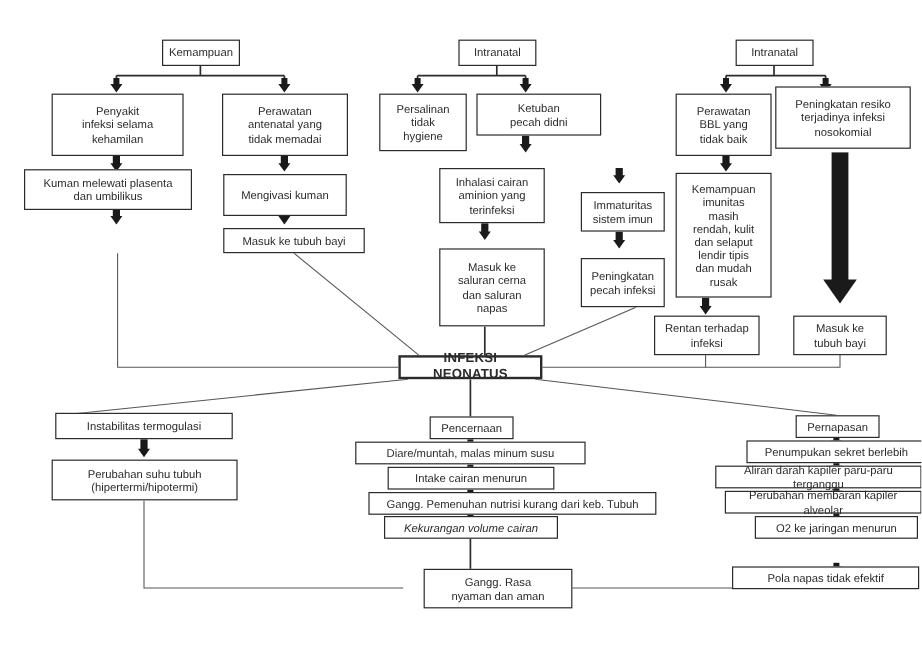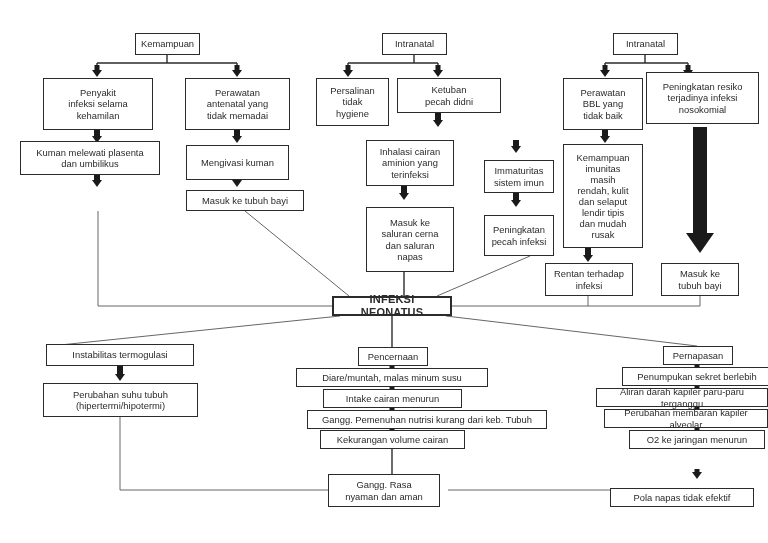--- a/index.html
+++ b/index.html
@@ -312,24 +312,24 @@
   <div class="node center" style="left:332px;top:296px;width:120px;height:20px;">INFEKSI NEONATUS</div>
 
   <div class="node" style="left:46px;top:344px;width:148px;height:22px;">Instabilitas termogulasi</div>
   <div class="node" style="left:43px;top:383px;width:155px;height:34px;">Perubahan suhu tubuh
 (hipertermi/hipotermi)</div>
 
   <div class="node" style="left:358px;top:347px;width:70px;height:19px;">Pencernaan</div>
   <div class="node" style="left:296px;top:368px;width:192px;height:19px;">Diare/muntah, malas minum susu</div>
   <div class="node" style="left:323px;top:389px;width:139px;height:19px;">Intake cairan menurun</div>
   <div class="node" style="left:272px;top:410px;width:240px;height:19px;margin-left:35px;">Gangg. Pemenuhan nutrisi kurang dari keb. Tubuh</div>
-  <div class="node" style="left:320px;top:430px;width:145px;height:19px;">Kekurangan volume cairan</div>
-  <div class="node" style="left:328px;top:474px;width:112px;height:33px;">Gangg. Rasa
+  <div class="node" style="left:320px;top:430px;width:145px;height:19px;font-style:italic;">Kekurangan volume cairan</div>
+  <div class="node" style="left:353px;top:474px;width:124px;height:33px;">Gangg. Rasa
 nyaman dan aman</div>
 
   <div class="node" style="left:663px;top:346px;width:70px;height:19px;">Pernapasan</div>
   <div class="node" style="left:622px;top:367px;width:150px;height:19px;">Penumpukan sekret berlebih</div>
   <div class="node" style="left:596px;top:388px;width:172px;height:19px;">Aliran darah kapiler paru-paru terganggu</div>
   <div class="node" style="left:604px;top:409px;width:164px;height:19px;">Perubahan membaran kapiler alveolar</div>
   <div class="node" style="left:629px;top:430px;width:136px;height:19px;">O2 ke jaringan menurun</div>
-  <div class="node" style="left:610px;top:488px;width:144px;height:19px;">Pola napas tidak efektif</div>
+  <div class="node" style="left:610px;top:472px;width:156px;height:19px;">Pola napas tidak efektif</div>
 
 </div>
 
 </body></html>

